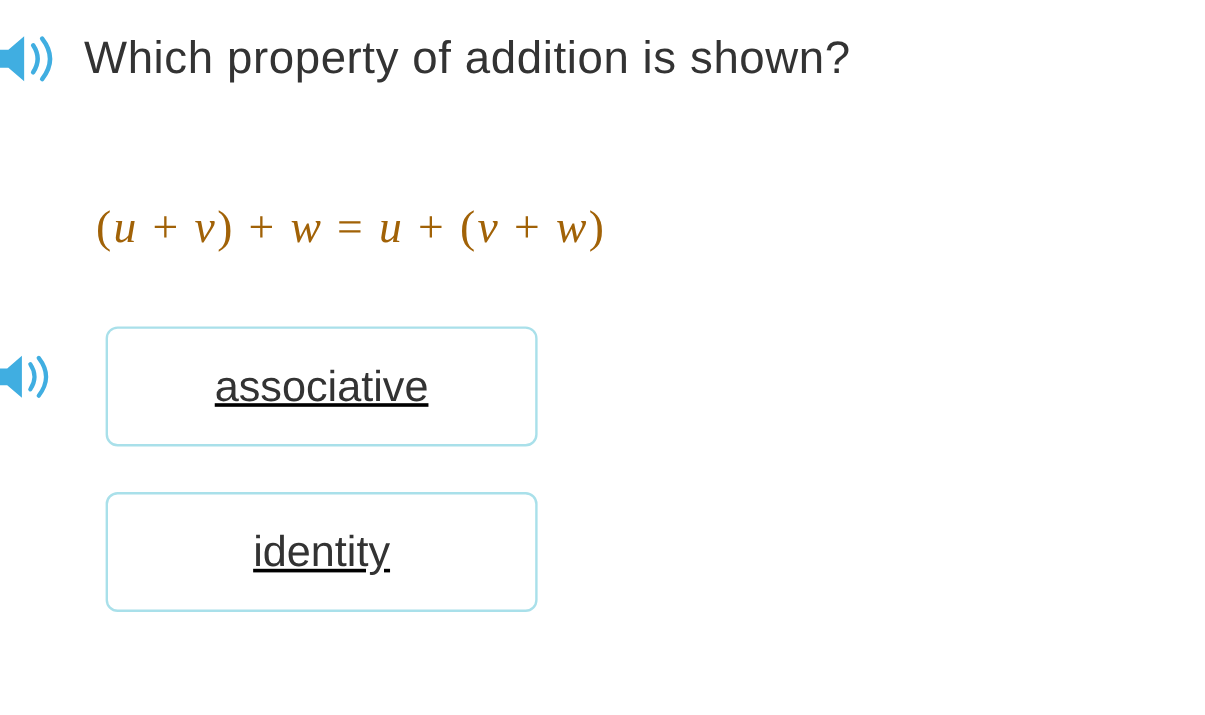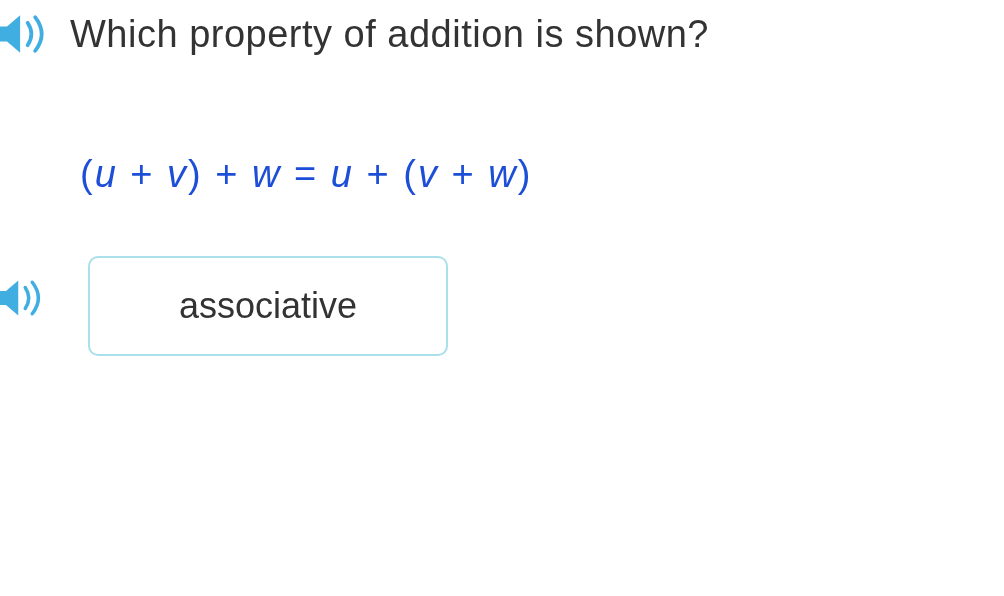--- a/index.html
+++ b/index.html
@@ -11,21 +11,21 @@
       font-family: Verdana, Geneva, sans-serif;
       background: #ffffff;
       width: 1004px;
       height: 596px;
       position: relative;
       overflow: hidden;
     }
     .question-row {
       display: flex;
       align-items: center;
-      padding-top: 10px;
+      padding-top: 25px;
     }
     .speaker-icon {
       width: 60px;
       flex-shrink: 0;
       display: flex;
       align-items: center;
       justify-content: flex-start;
       margin-left: -8px;
     }
     .speaker-icon svg {
@@ -33,26 +33,26 @@
       height: 48px;
     }
     .question-text {
       font-size: 38px;
       color: #333333;
       letter-spacing: 0.5px;
       margin-left: 18px;
     }
     .equation {
       font-size: 38px;
-      color: #1d4ed8;
+      color: #a16207;
       font-style: italic;
       margin-left: 80px;
       margin-top: 95px;
       letter-spacing: 2px;
-      font-family: Liberation Sans, sans-serif;
+      font-family: Liberation Serif, serif;
     }
     .equation .op {
       font-style: normal;
     }
     .answers-area {
       display: flex;
       align-items: flex-start;
       margin-top: 60px;
     }
     .speaker-left {
@@ -70,20 +70,21 @@
     }
     .answer-grid {
       margin-left: 36px;
       display: flex;
       flex-direction: column;
       gap: 38px;
     }
     .answer-row {
       display: flex;
       gap: 64px;
+      text-decoration: underline;
     }
     .answer-btn {
       border: 2px solid #a9e0ea;
       background: #ffffff;
       border-radius: 10px;
       width: 360px;
       height: 100px;
       display: flex;
       align-items: center;
       justify-content: center;
@@ -118,14 +119,19 @@
       <path d="M 38 12 Q 46 24 38 36" stroke="#40aee1" stroke-width="4" fill="none" stroke-linecap="round"></path>
       <path d="M 46 6 Q 60 24 46 42" stroke="#40aee1" stroke-width="4" fill="none" stroke-linecap="round"></path>
     </svg>
   </div>
   <div class="answer-grid">
     <div class="answer-row">
       <button class="answer-btn">
         <span>associative</span>
       </button>
     </div>
+    <div class="answer-row">
+      <button class="answer-btn">
+        <span>identity</span>
+      </button>
+    </div>
   </div>
 </div>
 
 </body></html>

